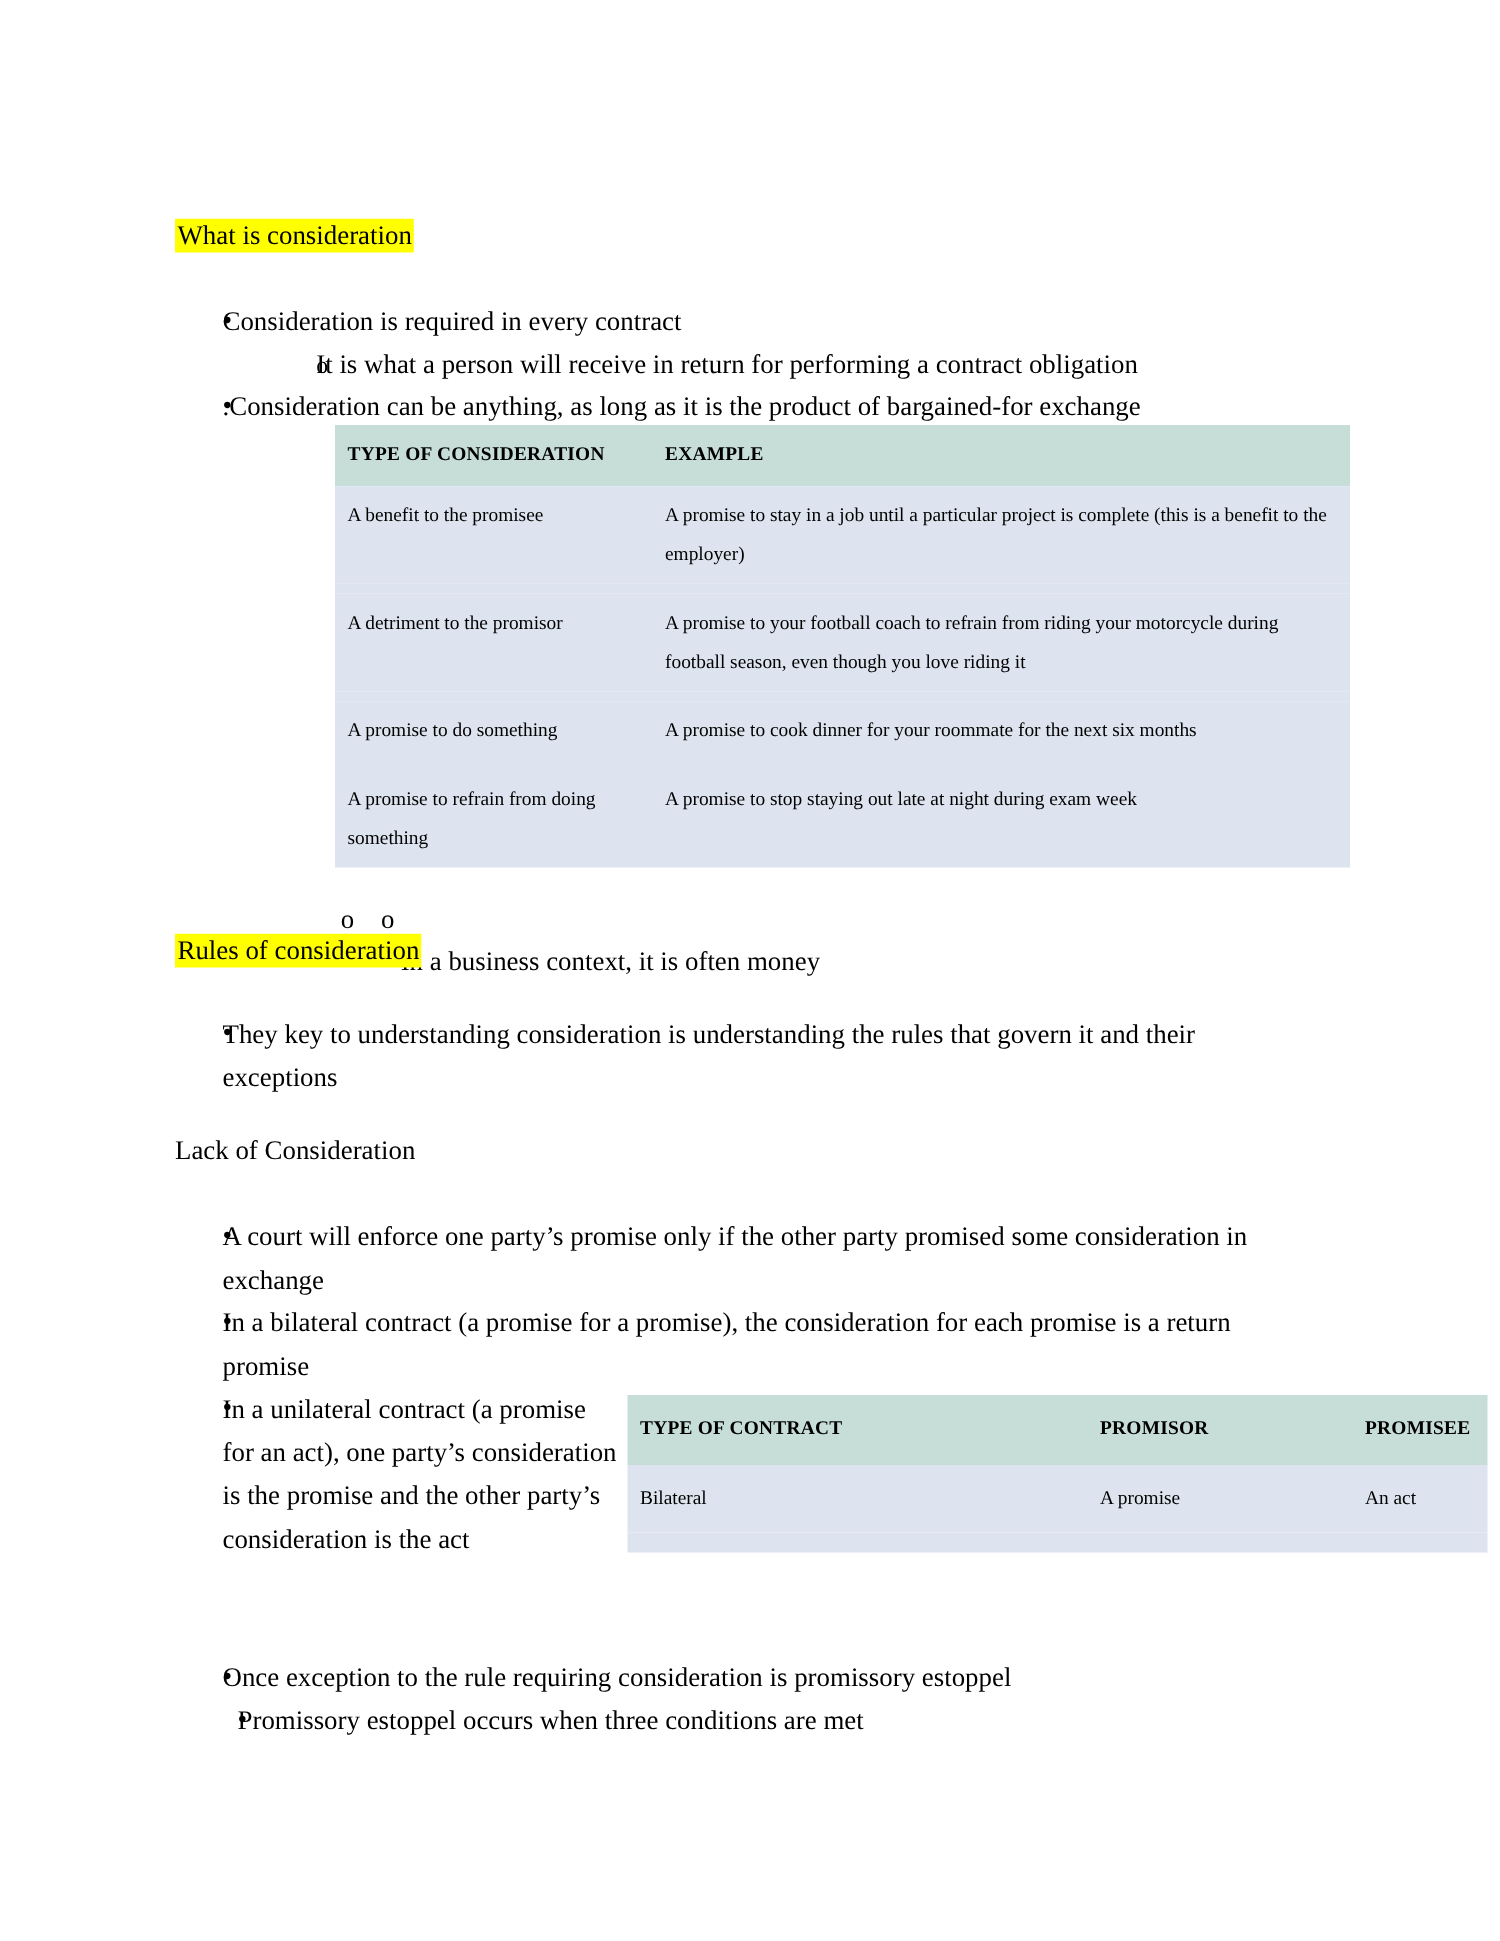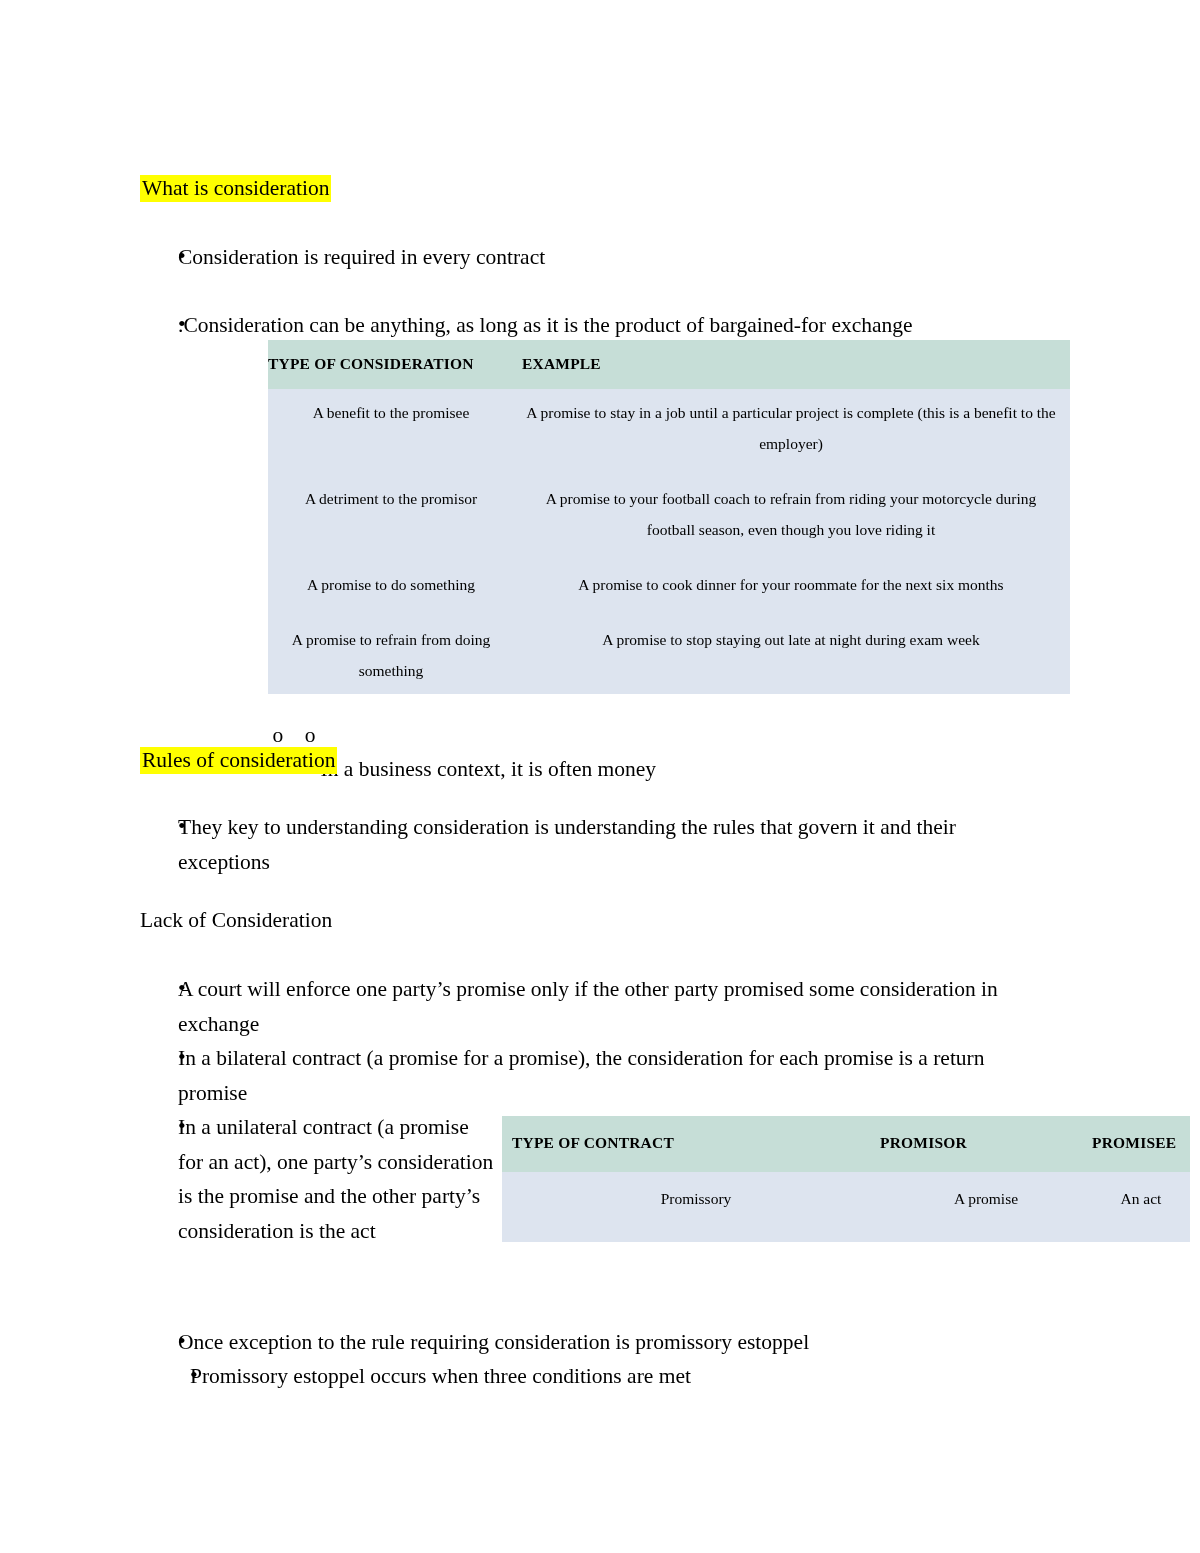--- a/index.html
+++ b/index.html
@@ -87,30 +87,30 @@
     background: #c6ded7;
     text-align: left;
     font-weight: bold;
     letter-spacing: 0.2px;
     vertical-align: top;
     font-size: 15.5px;
     padding: 15px 0 16px 0;
   }
   .doc-table td {
     background: #dde4ef;
-    text-align: center;
+    text-align: left;
     vertical-align: top;
     font-weight: normal;
     line-height: 30px;
     padding: 8px 0 8px 0;
   }
 
   
   #table-consideration { left: 268px; top: 340px; width: 794px; }
-  #table-consideration th.c1, #table-consideration td.c1 { width: 246px; padding-right: 8px; padding-left: 0; }
+  #table-consideration th.c1, #table-consideration td.c1 { width: 246px; padding-right: 8px; padding-left: 10px; }
   #table-consideration th.c2, #table-consideration td.c2 { width: 538px; padding-right: 10px; }
   #table-consideration td { line-height: 31px; }
   #table-consideration tr.r-pad td { height: 8px; padding: 0; }
 
   
   #table-contract-types { left: 502px; top: 1116px; width: 678px; }
   #table-contract-types th.c1, #table-contract-types td.c1 { width: 368px; padding-left: 10px; }
   #table-contract-types th.c2, #table-contract-types td.c2 { width: 212px; margin-top: 28px; }
   #table-contract-types th.c3, #table-contract-types td.c3 { width: 98px; }
   #table-contract-types td { line-height: 30px; padding-top: 12px; padding-bottom: 12px; }
@@ -124,20 +124,24 @@
 
   <div class="heading-hl" style="left:140px; top:176px;">
     <span class="hl">What is consideration</span>
   </div>
 
   <div class="bullet-row" style="left:178px; top:240px; width:830px;">
     <span class="marker disc"></span>
     <span class="btext">Consideration is required in every contract</span>
   </div>
 
+  <div class="bullet-row" style="left:253px; top:274px; width:760px;">
+    <span class="marker circ"></span>
+    <span class="btext">It is what a person will receive in return for performing a contract obligation</span>
+  </div>
 
   <div class="bullet-row" style="left:178px; top:308px; width:850px;">
     <span class="marker disc"></span>
     <span class="btext">.Consideration can be anything, as long as it is the product of bargained-for exchange</span>
   </div>
 
   <table class="doc-table" id="table-consideration">
     <thead>
       <tr>
         <th class="c1">TYPE OF CONSIDERATION</th>
@@ -210,21 +214,21 @@
   <table class="doc-table" id="table-contract-types">
     <thead>
       <tr>
         <th class="c1">TYPE OF CONTRACT</th>
         <th class="c2">PROMISOR</th>
         <th class="c3">PROMISEE</th>
       </tr>
     </thead>
     <tbody>
       <tr>
-        <td class="c1">Promissory</td>
+        <td class="c1">Bilateral</td>
         <td class="c2">A promise</td>
         <td class="c3">An act</td>
       </tr>
       <tr class="tail">
         <td class="c1"></td>
           <td class="c2"></td>
           <td class="c3"></td>
       </tr>
     </tbody>
   </table>

